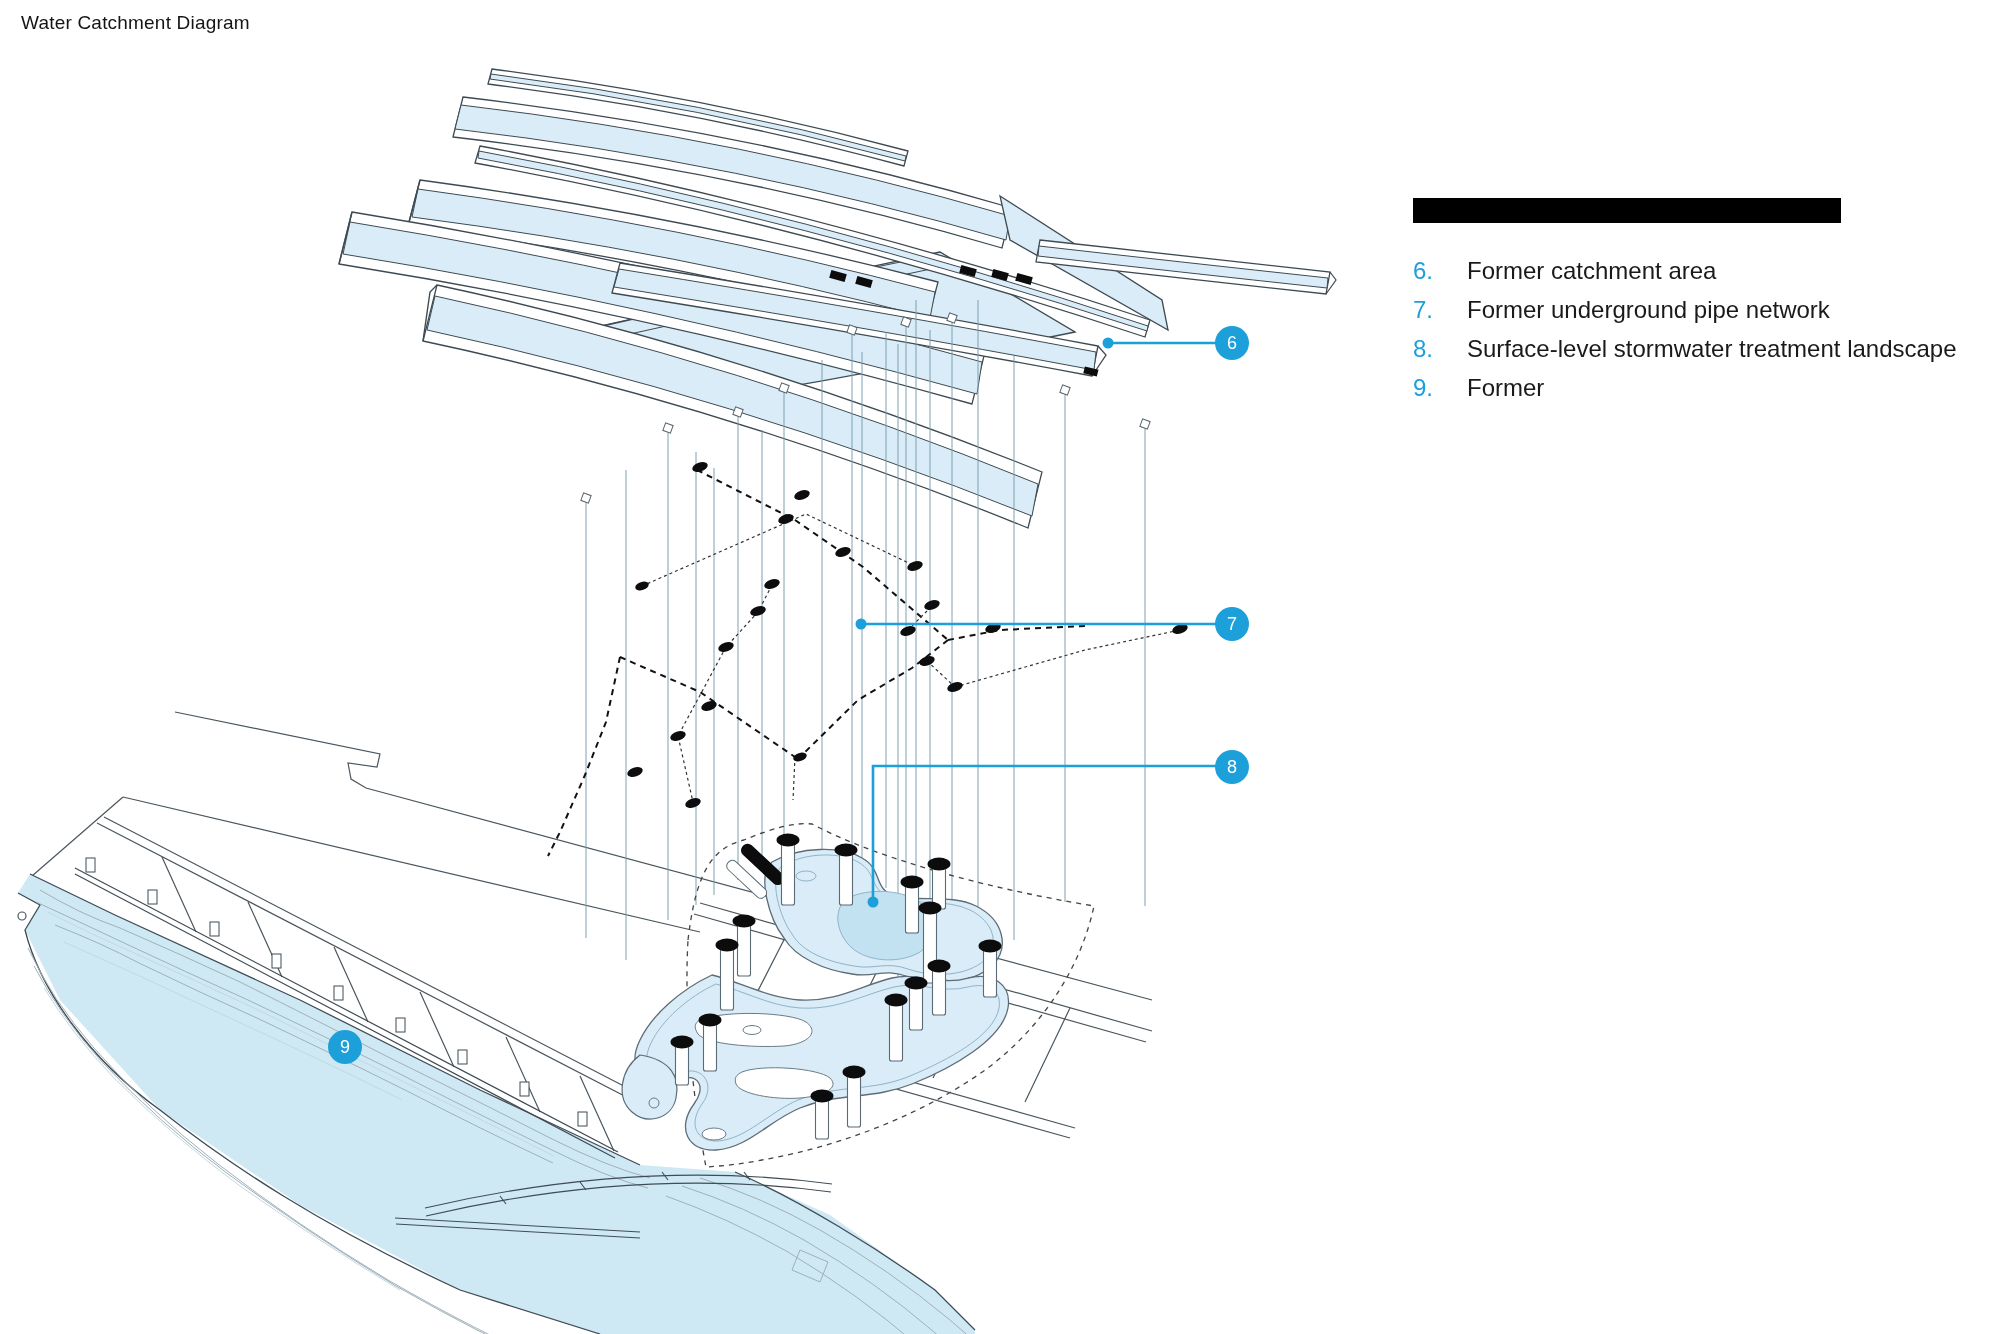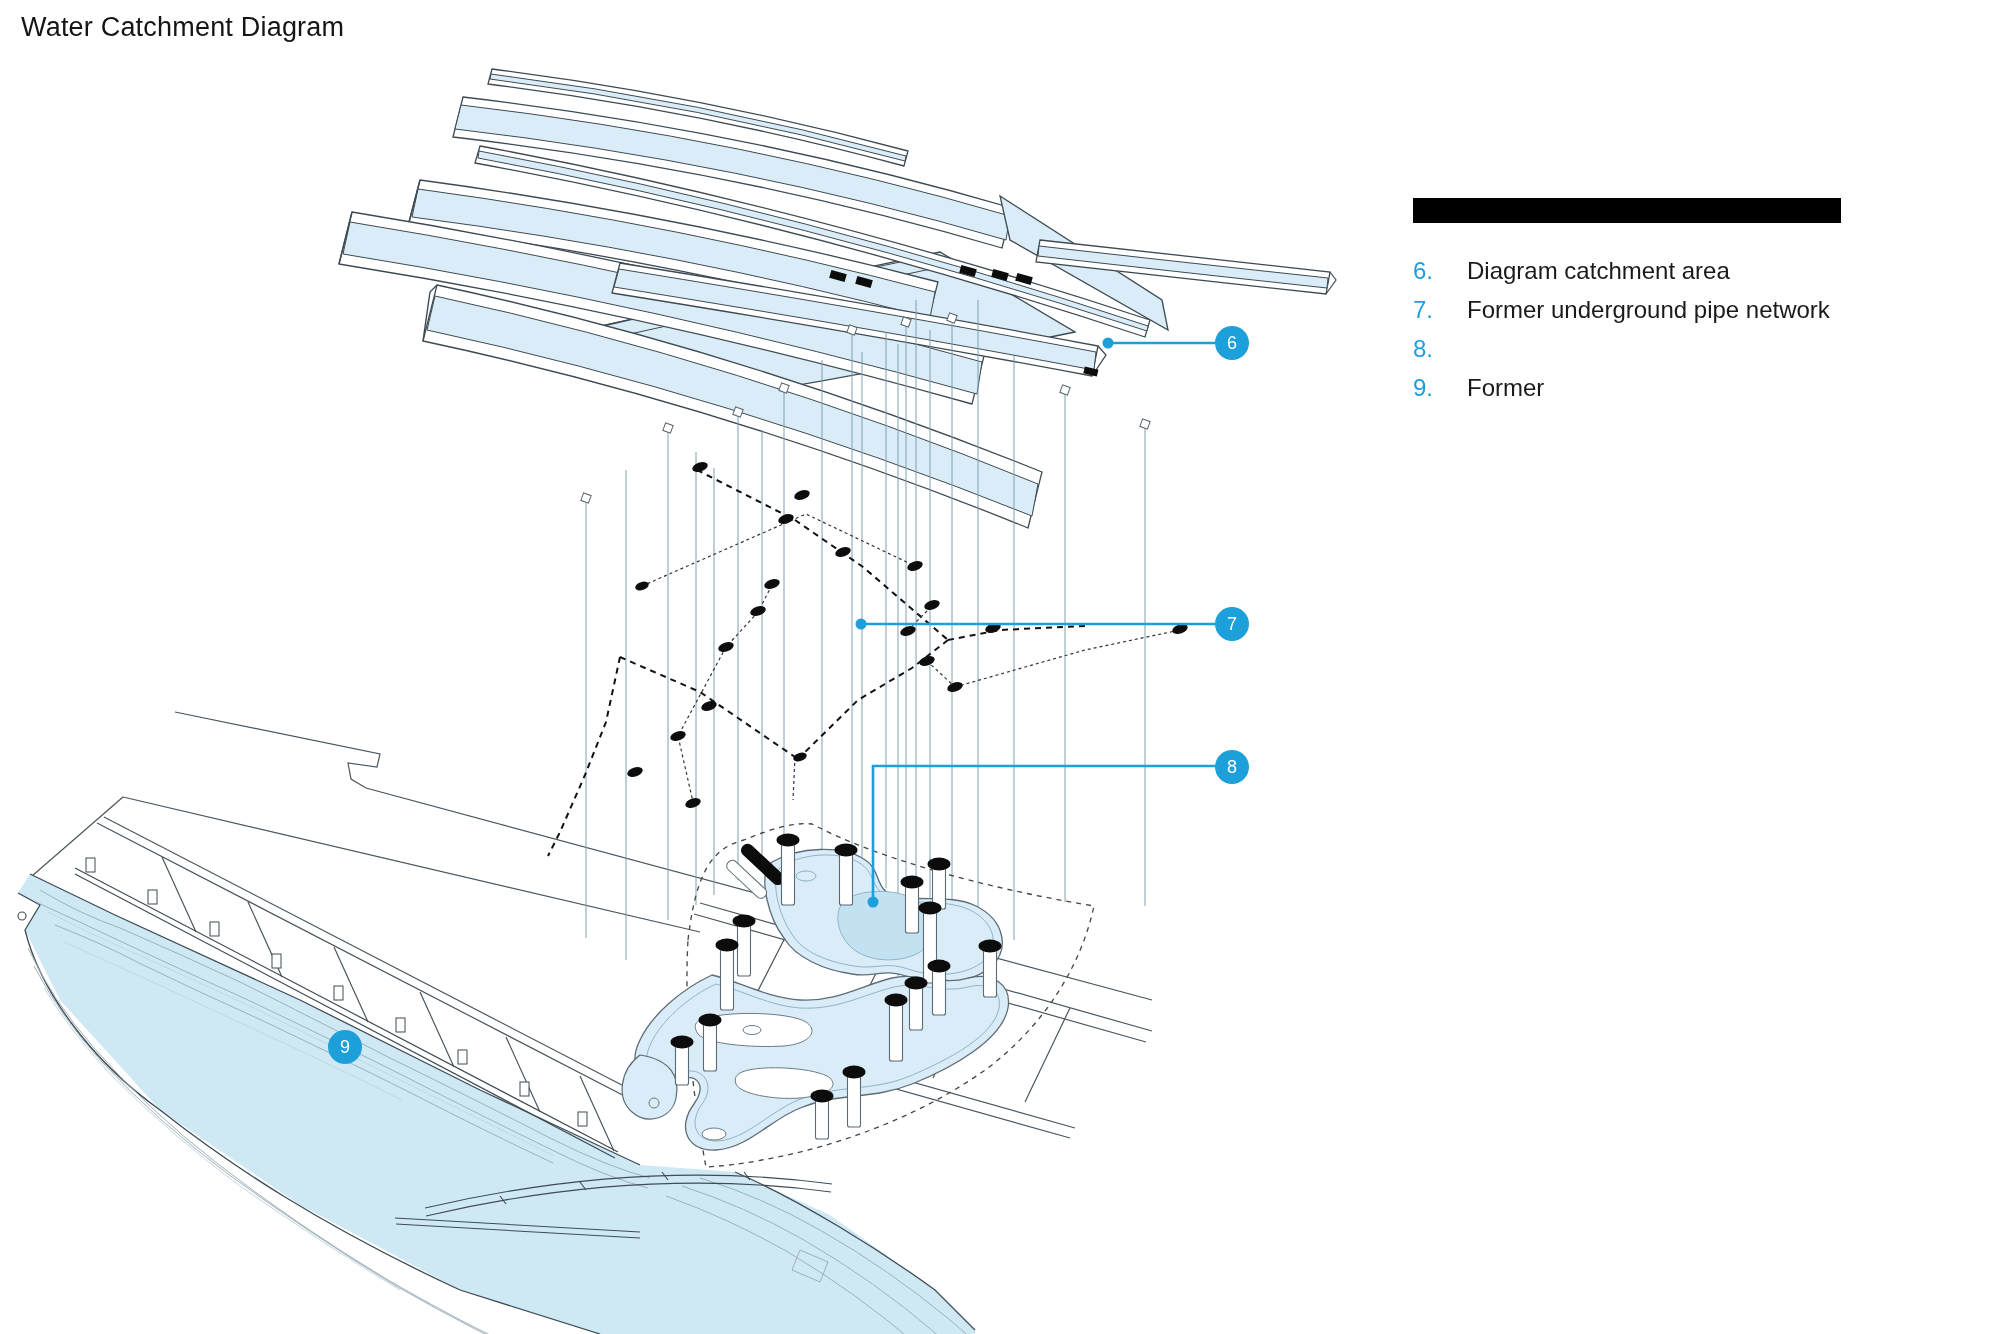--- a/index.html
+++ b/index.html
@@ -1,18 +1,18 @@
 <!DOCTYPE html>
 <html><head>
 <meta charset="utf-8">
 <style>
   html,body{margin:0;padding:0;background:#fff;}
   .canvas{position:relative;width:2000px;height:1334px;background:#ffffff;
     font-family:"Liberation Sans",sans-serif;overflow:hidden;}
-  .page-title{position:absolute;left:21px;top:12px;font-size:27px;font-weight:500;
+  .page-title{position:absolute;left:21px;top:12px;font-size:19px;font-weight:500;
     color:#151515;letter-spacing:.2px;}
   .diagram-svg{position:absolute;left:0;top:0;}
   .legend{position:absolute;left:1413px;top:198px;width:587px;}
   .legend-bar{width:428px;height:25px;background:#000;}
   .legend-items{margin-top:34px;}
   .legend-row{display:flex;align-items:baseline;height:39px;font-size:24px;color:#1a1a1a;}
   .legend-num{color:#1d9fda;width:54px;flex:0 0 54px;}
   .badge{position:absolute;width:34px;height:34px;border-radius:50%;background:#1d9fda;
     color:#fff;font-size:18px;display:flex;align-items:center;justify-content:center;
     transform:translate(-17px,-17px);}
@@ -289,28 +289,29 @@
   <div class="badge b6">6</div>
   <div class="badge b7">7</div>
   <div class="badge b8">8</div>
   <div class="badge b9">9</div>
 
   <div class="legend">
     <div class="legend-bar"></div>
     <div class="legend-items">
       <div class="legend-row">
         <span class="legend-num">6.</span>
-        <span class="legend-label">Diagram catchment area</span>
+        <span class="legend-label">Former catchment area</span>
       </div>
       <div class="legend-row">
         <span class="legend-num">7.</span>
         <span class="legend-label">Former underground pipe network</span>
       </div>
       <div class="legend-row">
         <span class="legend-num">8.</span>
+        <span class="legend-label">Surface-level stormwater treatment landscape</span>
       </div>
       <div class="legend-row">
         <span class="legend-num">9.</span>
         <span class="legend-label">Former</span>
       </div>
     </div>
   </div>
 </div>
 
 </body></html>

